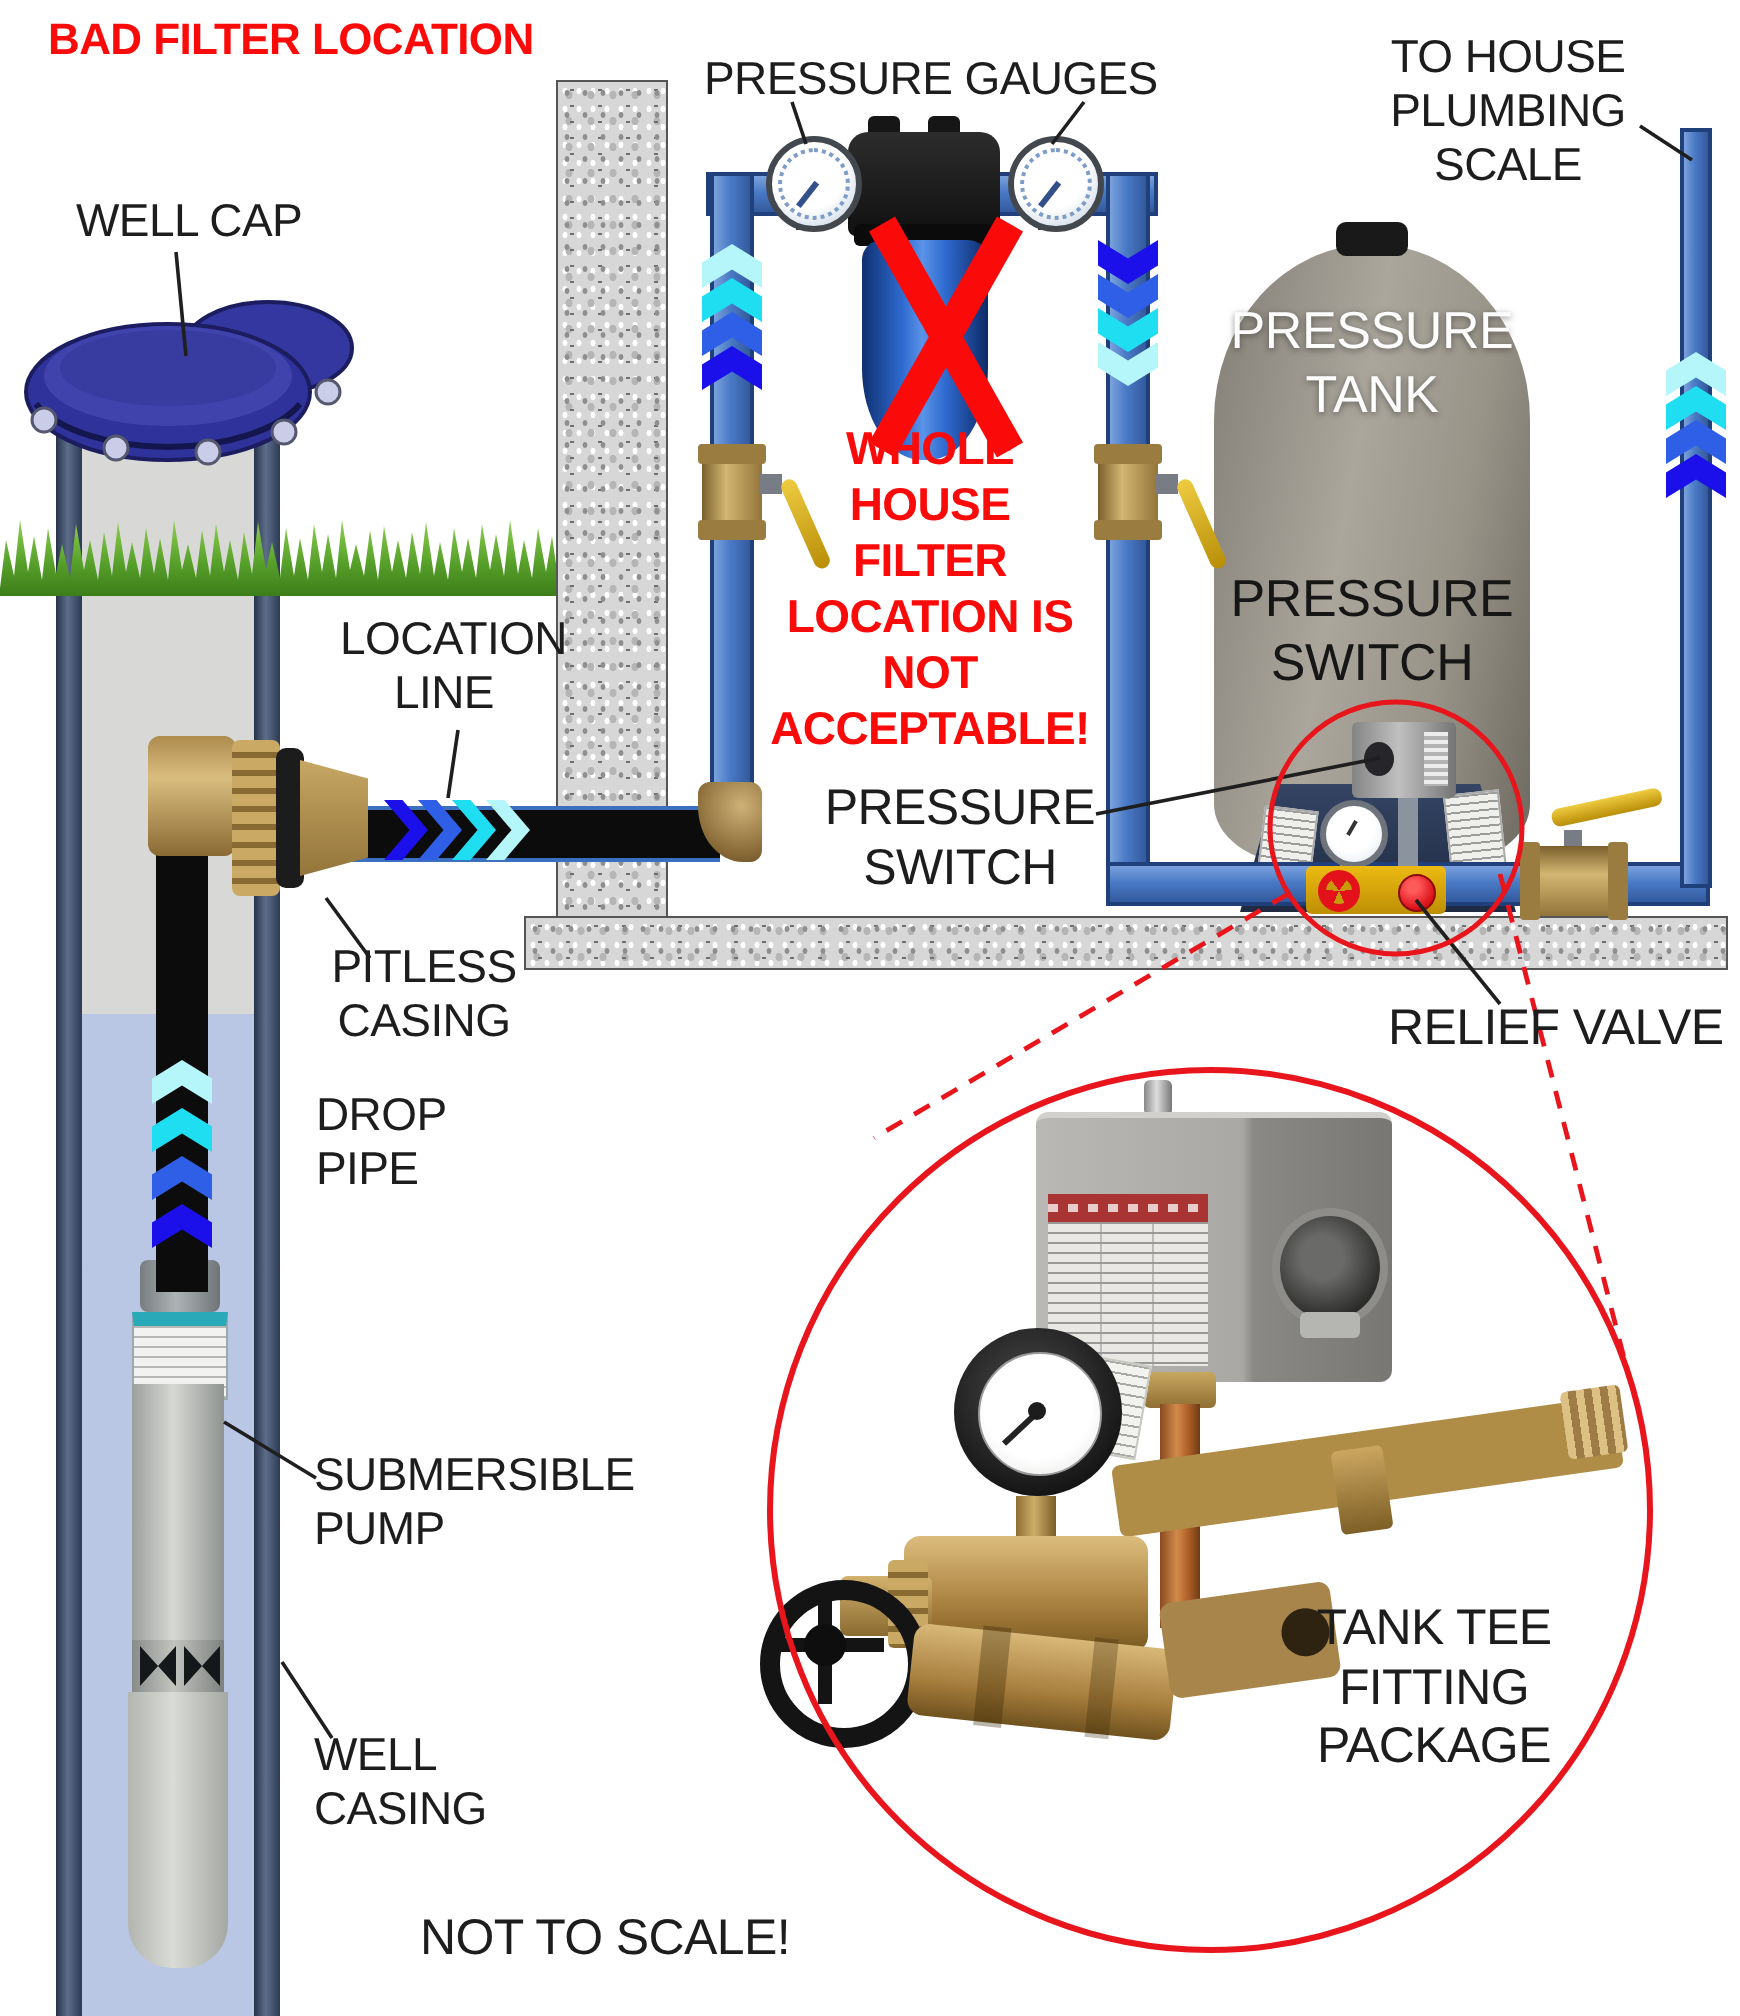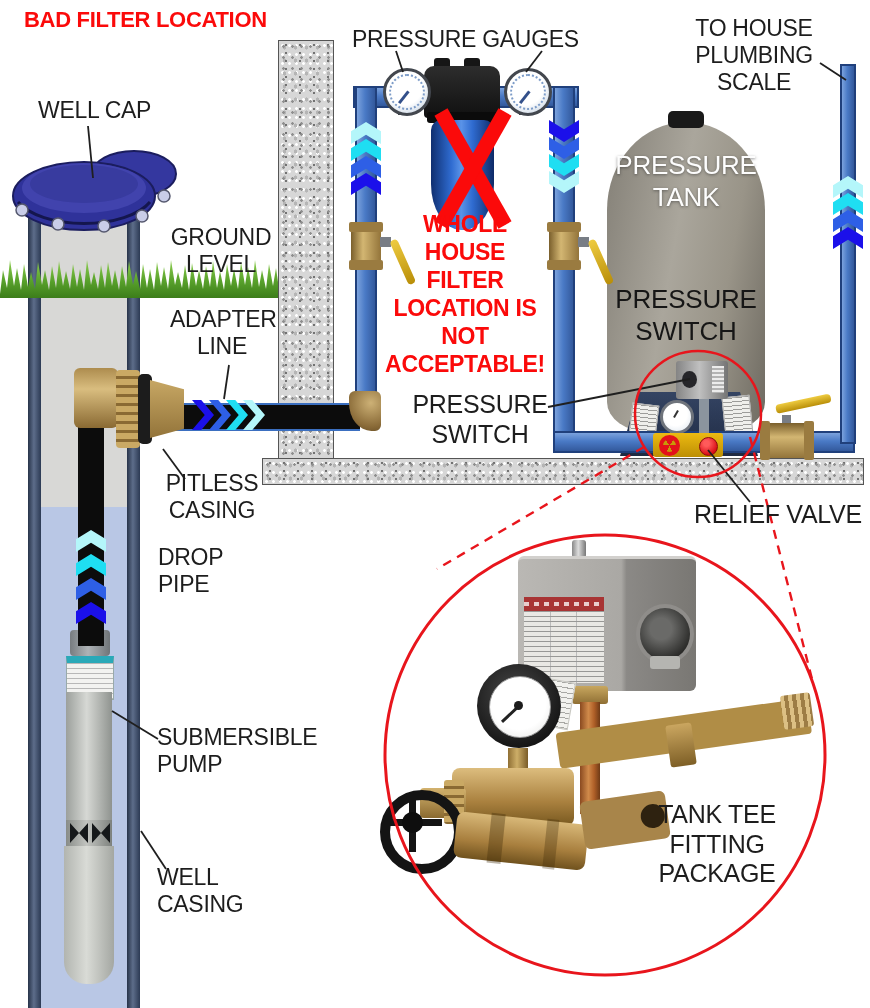--- a/index.html
+++ b/index.html
@@ -388,23 +388,21 @@
     <line class="rdash" x1="644" y1="447" x2="437" y2="569"></line>
     <line class="rdash" x1="750" y1="437" x2="812" y2="679"></line>
   </svg>
 
   <div class="lbl red" style="left:24px;top:7px;font-size:22px;">BAD FILTER LOCATION</div>
   <div class="lbl" style="left:38px;top:97px;">WELL CAP</div>
   <div class="lbl" style="left:352px;top:26px;">PRESSURE GAUGES</div>
   <div class="lbl center" style="left:688px;top:15px;width:132px;">TO HOUSE
 PLUMBING
 SCALE</div>
-  <div class="lbl center" style="left:168px;top:224px;width:106px;">GROUND
-LEVEL</div>
-  <div class="lbl center" style="left:170px;top:306px;width:104px;">ADAPTER
+  <div class="lbl center" style="left:170px;top:306px;width:104px;">LOCATION
 LINE</div>
   <div class="lbl red center" style="left:345px;top:210px;width:240px;font-size:23px;line-height:28px;">WHOLE
 HOUSE
 FILTER
 LOCATION IS
 NOT
 ACCEPTABLE!</div>
   <div class="lbl center" style="left:150px;top:470px;width:124px;">PITLESS
 CASING</div>
   <div class="lbl" style="left:158px;top:544px;">DROP
@@ -412,14 +410,15 @@
   <div class="lbl lg center" style="left:398px;top:390px;width:164px;">PRESSURE
 SWITCH</div>
   <div class="lbl lg" style="left:694px;top:500px;">RELIEF VALVE</div>
   <div class="lbl" style="left:157px;top:724px;">SUBMERSIBLE
 PUMP</div>
   <div class="lbl" style="left:157px;top:864px;">WELL
 CASING</div>
   <div class="lbl lg center" style="left:642px;top:800px;width:150px;">TANK TEE
 FITTING
 PACKAGE</div>
+  <div class="lbl lg" style="left:210px;top:955px;">NOT TO SCALE!</div>
 
 </div>
 
 </body></html>

